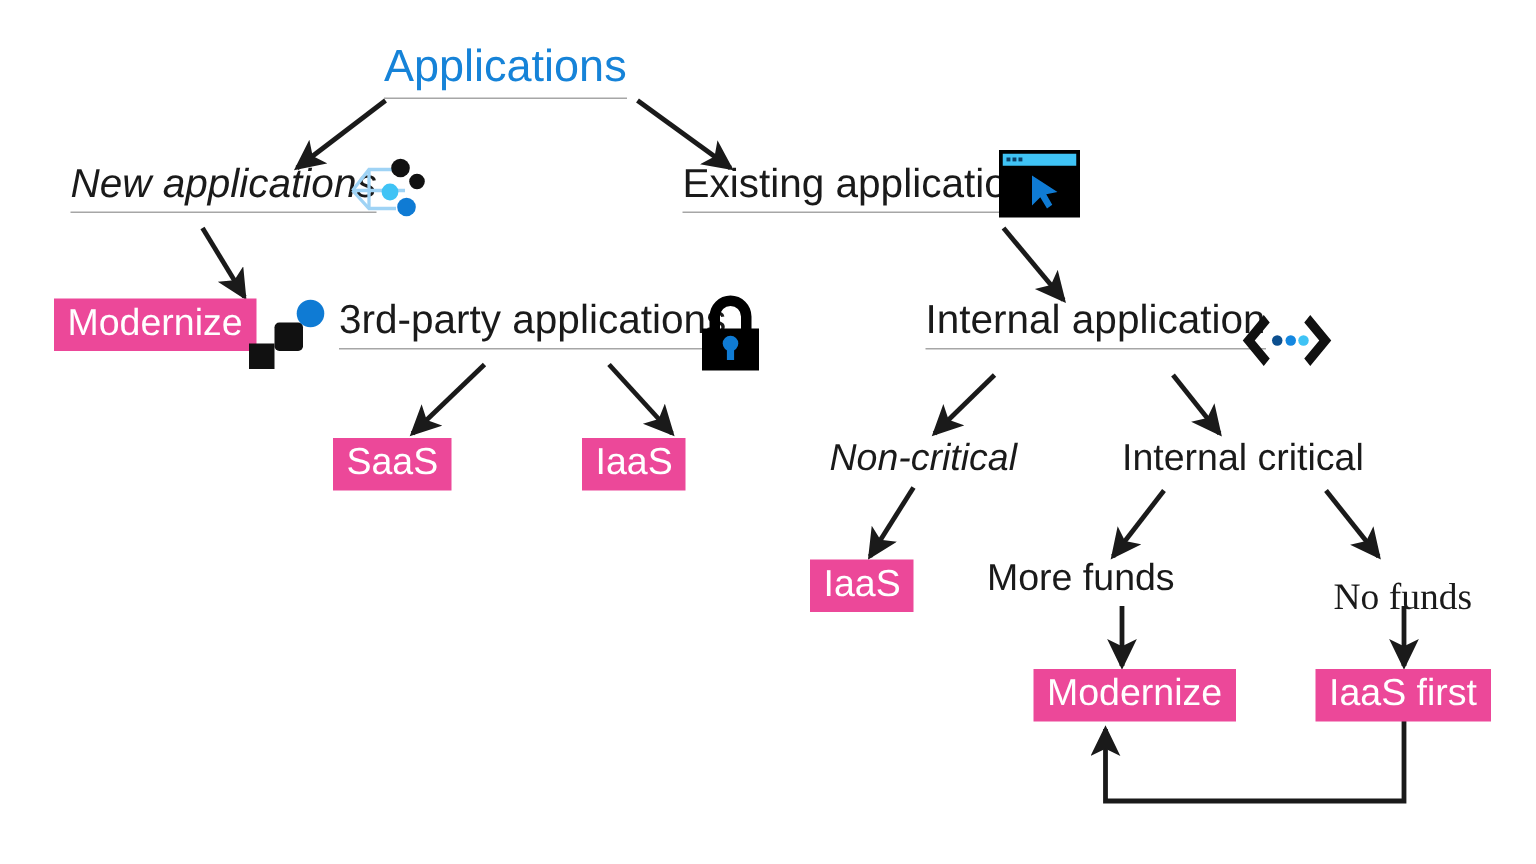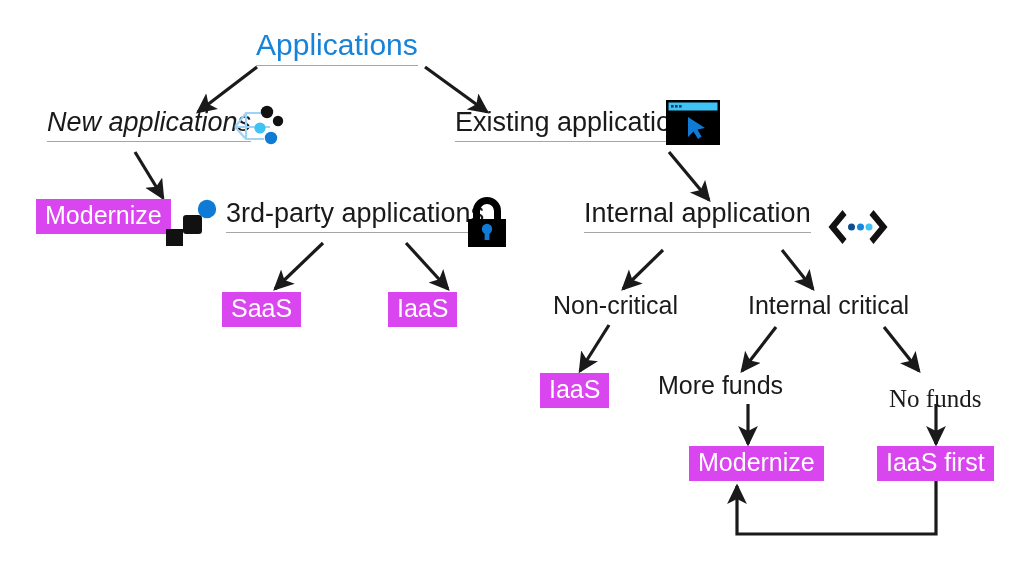--- a/index.html
+++ b/index.html
@@ -46,21 +46,21 @@
   }
   
   .plain {
     font-size: 25px;
     color: #1a1a1a;
   }
   
   .chip {
     font-size: 25px;
     color: #ffffff;
-    background: #d946ef;
+    background: #ec4899;
     padding: 3px 9px 5px 9px;
     display: inline-block;
     line-height: 1.06;
   }
   .icon {
     position: absolute;
   }
 </style>
 </head>
 <body>
@@ -148,31 +148,31 @@
              A7,7 0 0 0 18,15 L18,24 z" fill="#000000"></path>
     <rect x="6" y="23" width="38" height="28" fill="#000000"></rect>
     <circle cx="25" cy="33" r="5.2" fill="#0f7bd4"></circle>
     <rect x="22.6" y="34" width="4.8" height="10" fill="#0f7bd4"></rect>
   </svg>
 
   <div class="node chip" style="left:222px; top:292px;">SaaS</div>
 
   <div class="node chip" style="left:388px; top:292px;">IaaS</div>
 
-  <div class="node hdr" style="left:584px; top:200px;">Internal application</div>
+  <div class="node hdr" style="left:617px; top:200px;">Internal application</div>
 
   <svg class="icon" style="left:827px; top:206px;" width="62" height="42" viewBox="0 0 62 42" xmlns="http://www.w3.org/2000/svg">
     <path d="M15.5,4 L19.5,9 L9.5,21 L19.5,33 L15.5,38 L1.5,21 z" fill="#111111"></path>
     <path d="M46.5,4 L42.5,9 L52.5,21 L42.5,33 L46.5,38 L60.5,21 z" fill="#111111"></path>
     <circle cx="24.5" cy="21" r="3.5" fill="#0c4f8f"></circle>
     <circle cx="33.5" cy="21" r="3.5" fill="#1487e0"></circle>
     <circle cx="42" cy="21" r="3.5" fill="#3fc3f5"></circle>
   </svg>
 
-  <div class="node plain" style="left:553px; top:293px;">Non-critical</div>
+  <div class="node plain" style="left:553px; top:293px;font-style:italic;">Non-critical</div>
 
   <div class="node plain" style="left:748px; top:293px;">Internal critical</div>
 
   <div class="node chip" style="left:540px; top:373px;">IaaS</div>
 
   <div class="node plain" style="left:658px; top:373px;">More funds</div>
 
   <div class="node plain" style="left:889px; top:386px;font-family:Liberation Serif, serif;">No funds</div>
 
   <div class="node chip" style="left:689px; top:446px;">Modernize</div>

